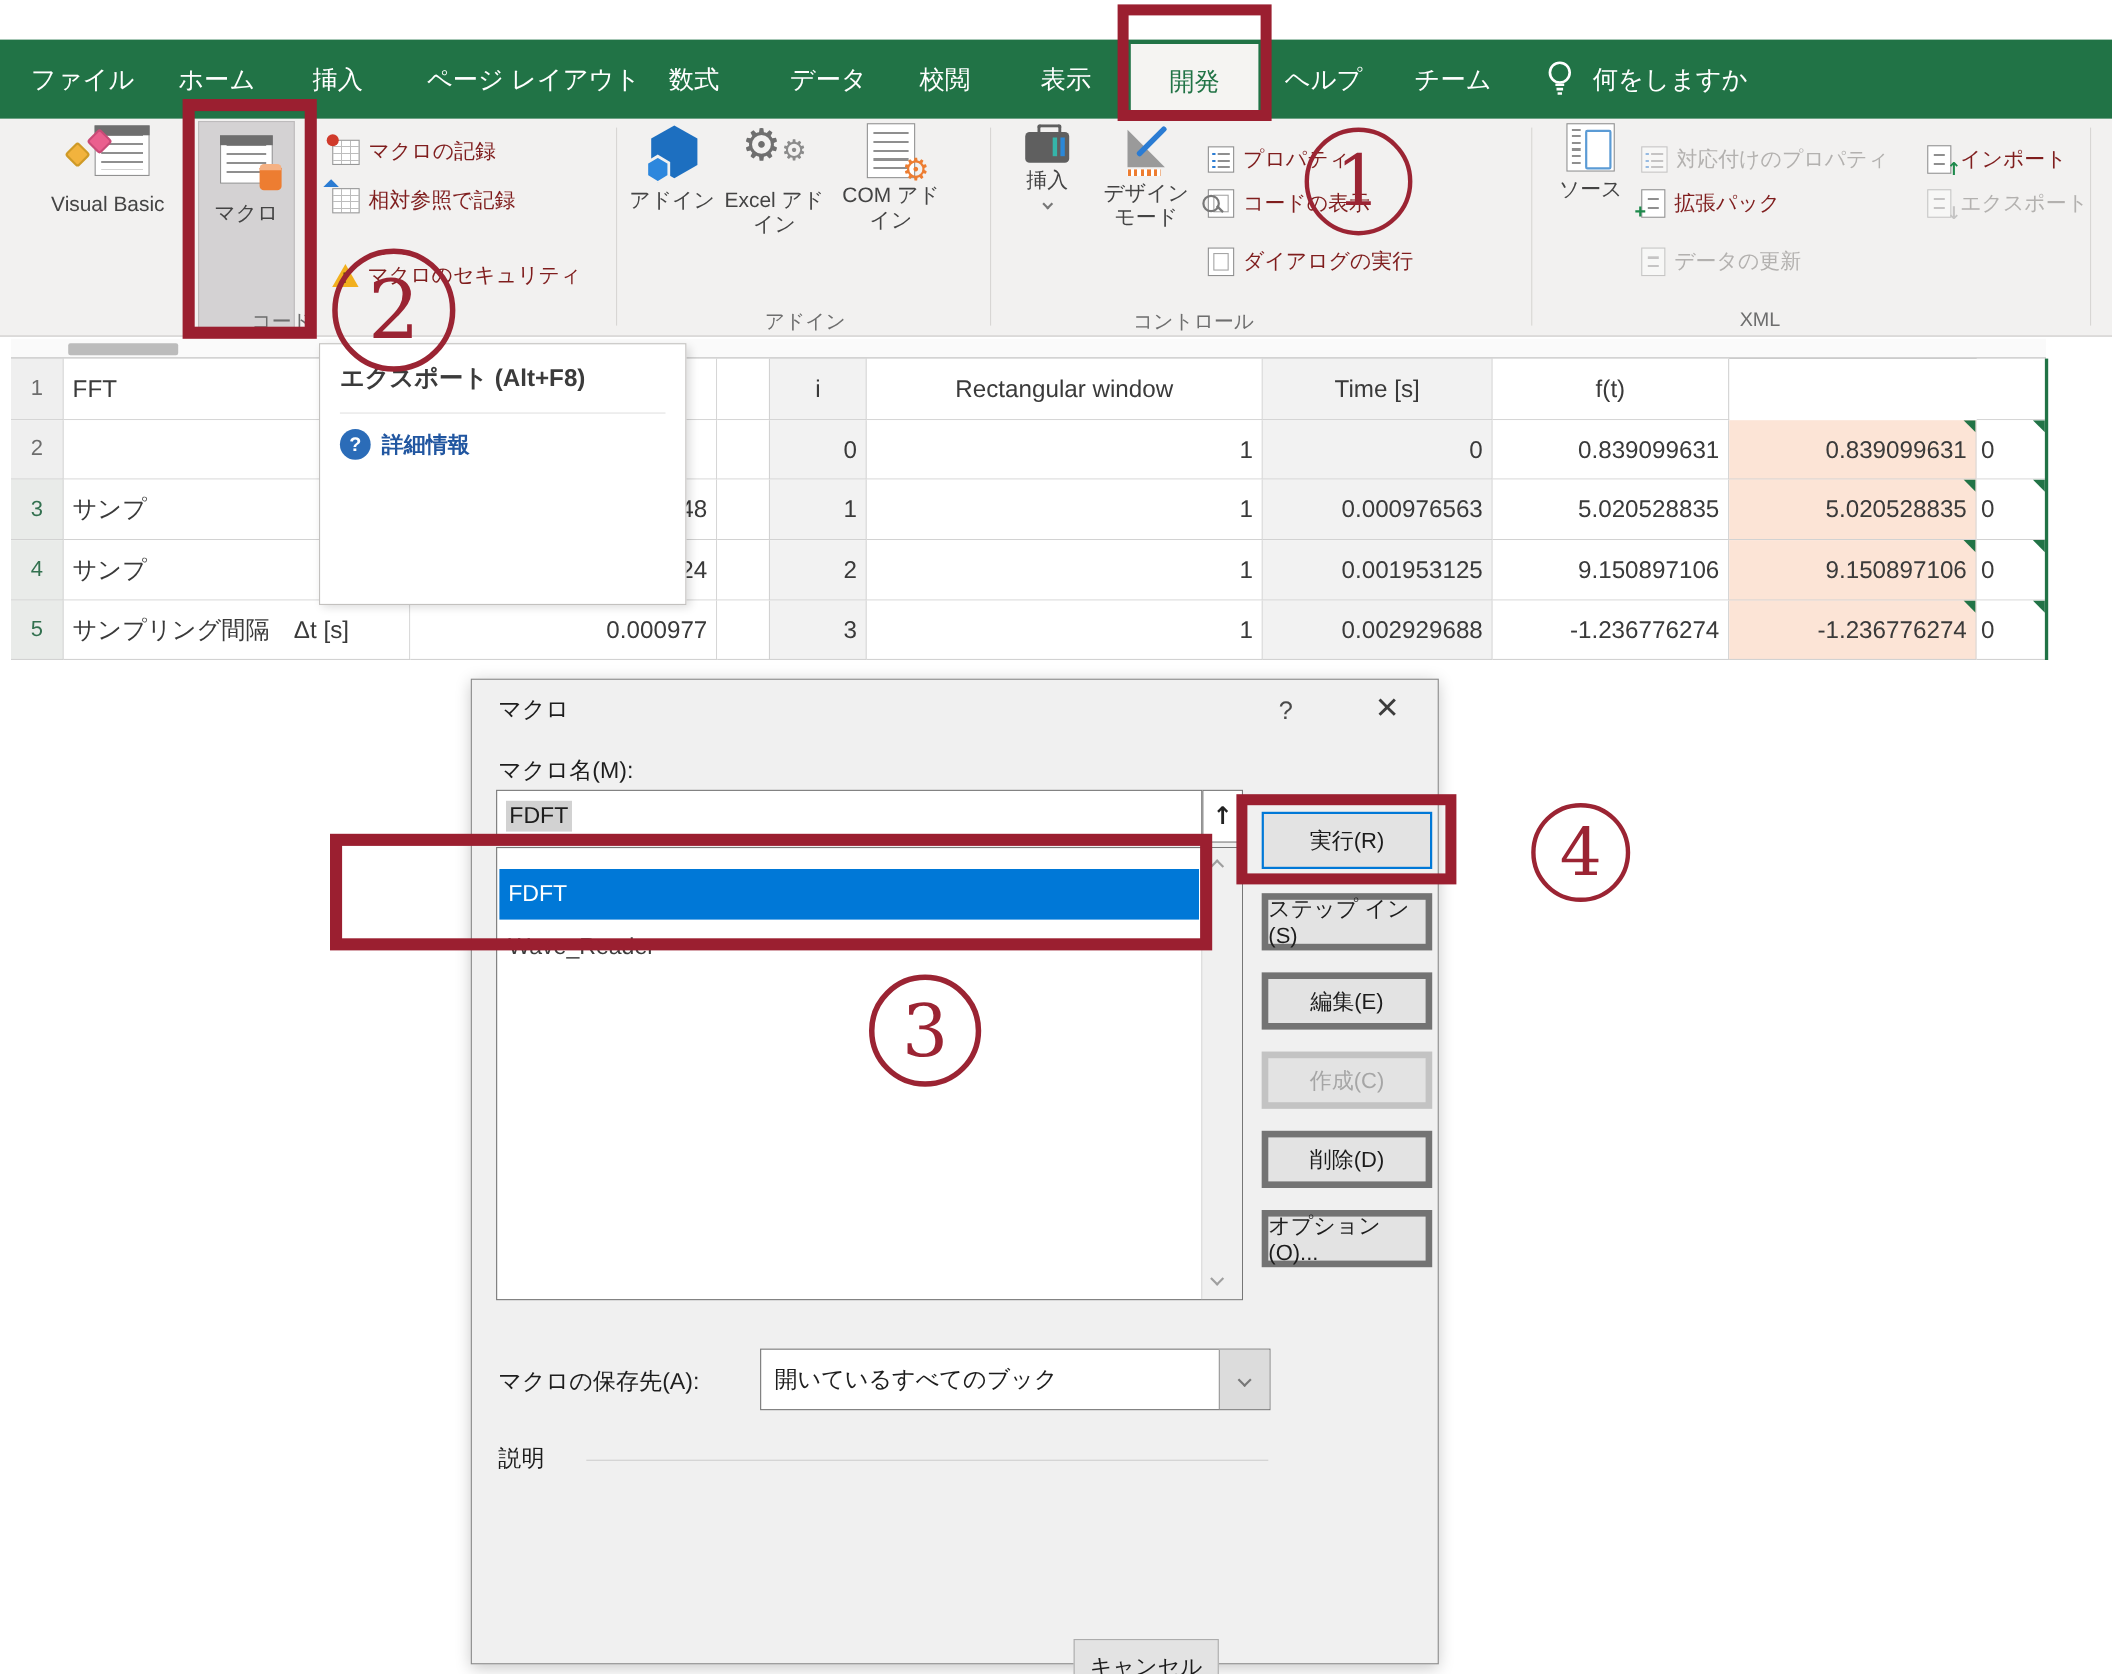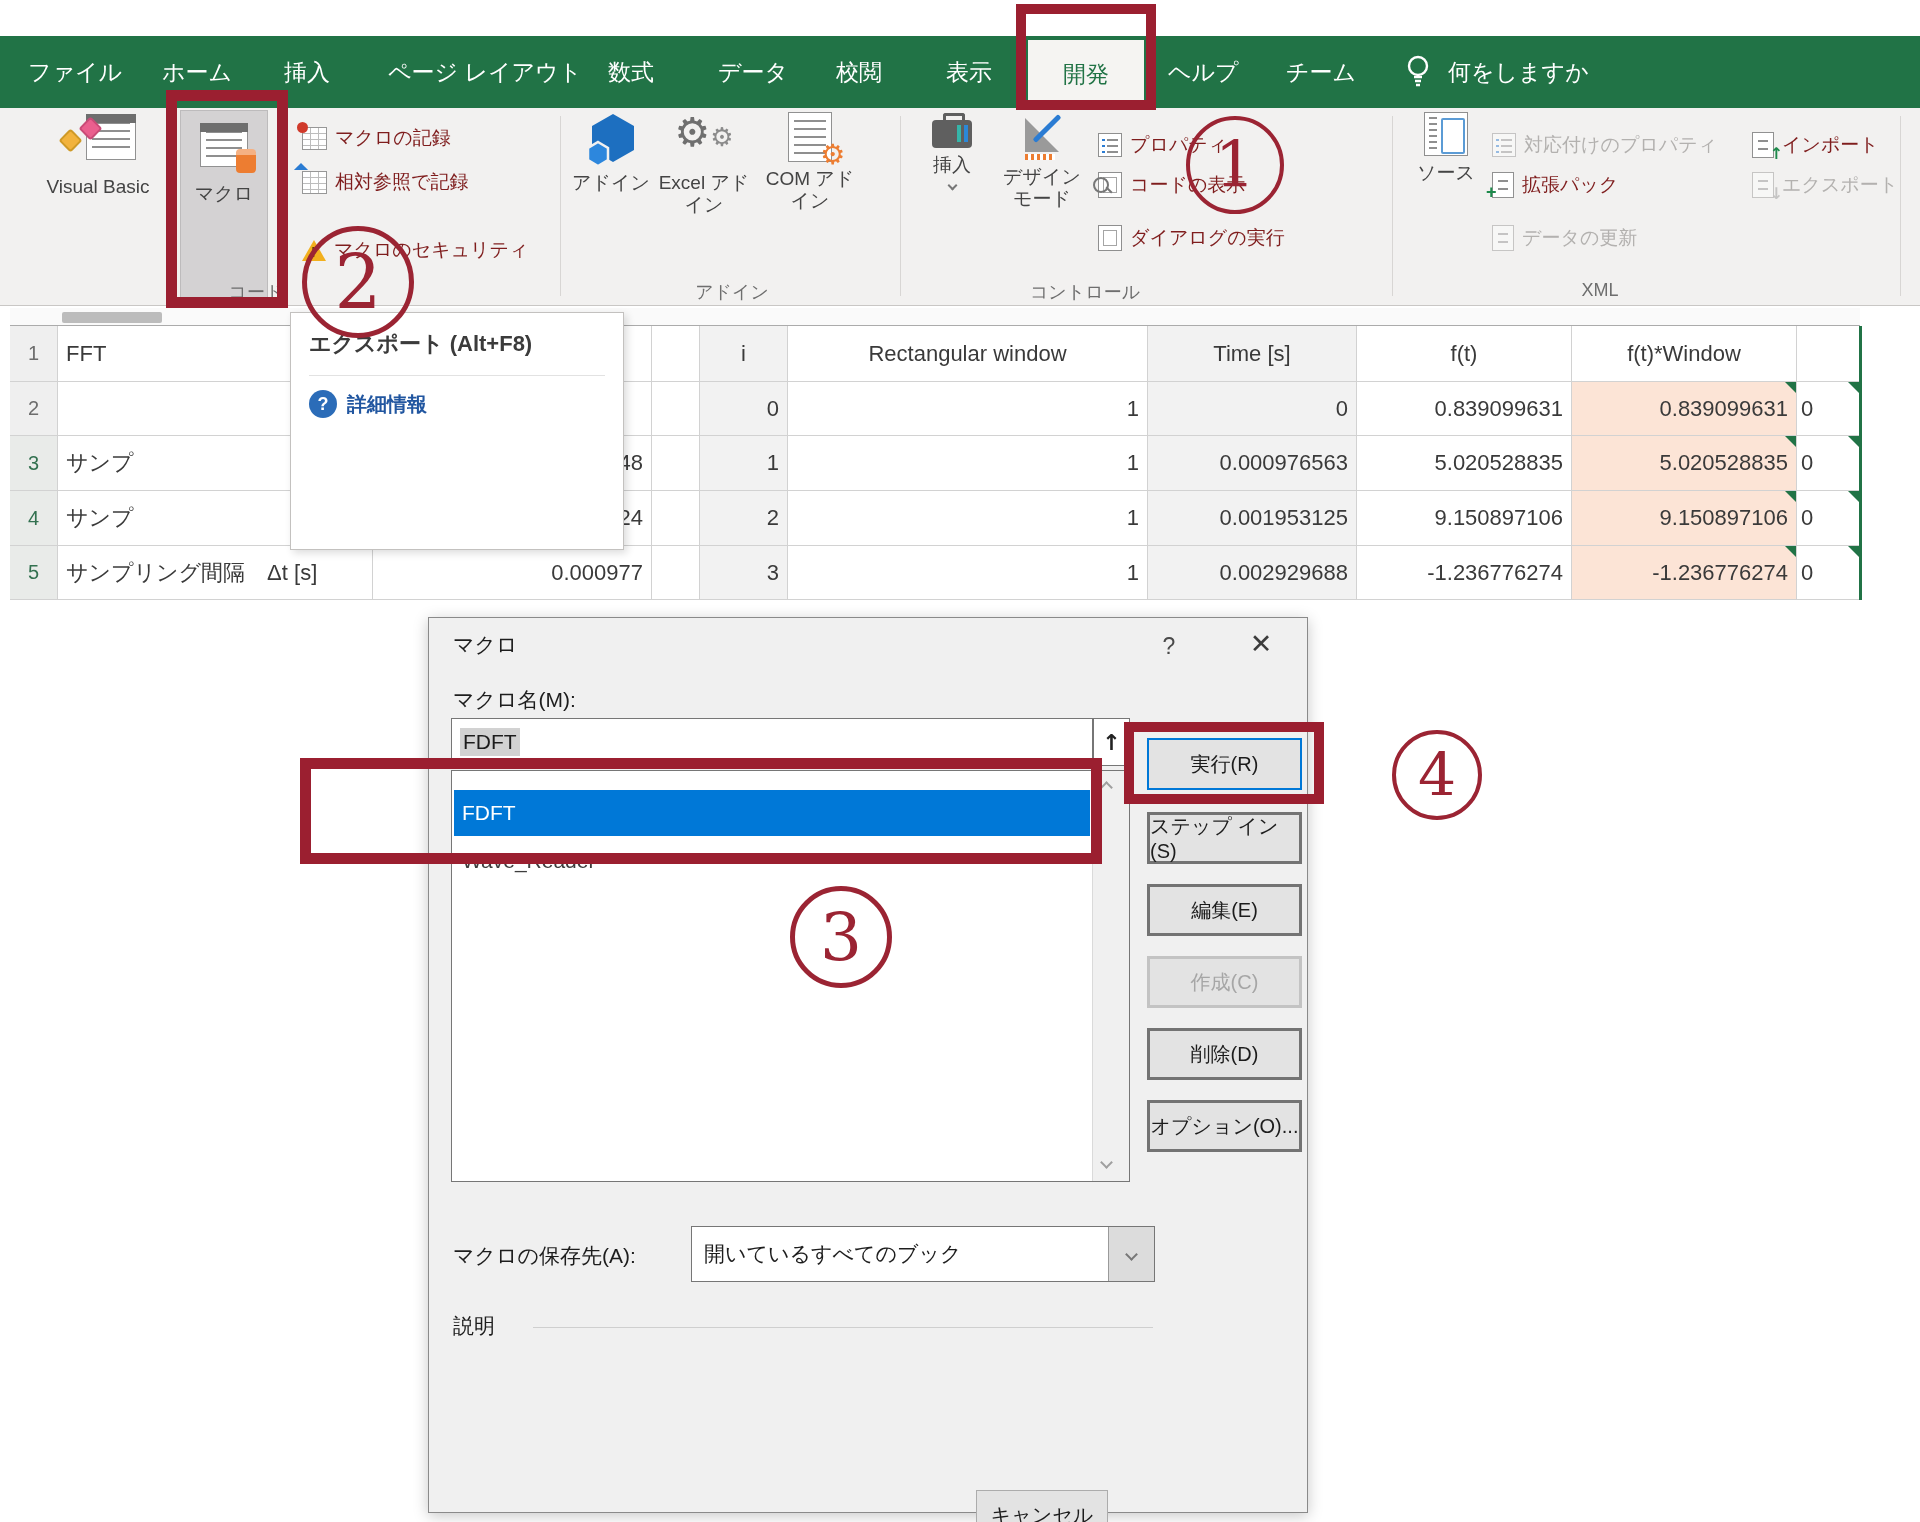--- a/index.html
+++ b/index.html
@@ -116,21 +116,21 @@
   .upbtn { position:absolute; left:664px; top:100px; width:37px; height:48px; background:#fff; border:1px solid #767676;
            display:flex; align-items:center; justify-content:center; font-size:22px; font-weight:bold; color:#222;
            font-family:"DejaVu Sans", sans-serif; }
   .listbox { position:absolute; left:22px; top:152px; width:679px; height:412px; background:#fff; border:1px solid #767676; }
   .lane { position:absolute; right:0; top:0; bottom:0; width:37px; background:#f0f0f0; border-left:1px solid #dadada; }
   .lane-up { position:absolute; left:9px; top:12px; border-color:#9f9f9f; }
   .lane-dn { position:absolute; left:9px; bottom:14px; border-color:#9f9f9f; }
   .li { position:absolute; left:2px; width:636px; height:46px; display:flex; align-items:center; padding-left:8px; font-size:21px; }
   .li-sel { top:19px; background:#0078d7; color:#fff; }
   .li-plain { top:67px; color:#3d3d3d; }
-  .dlg-btn { position:absolute; width:155px; height:52px; background:#e3e3e3; border:3px solid #737373;
+  .dlg-btn { position:absolute; width:155px; height:52px; background:#e3e3e3; border:6px solid #737373;
              display:flex; align-items:center; justify-content:center; font-size:20px; color:#1c1c1c; z-index:35; }
   .btn-default { border:2px solid #0078d7; }
   .btn-disabled { color:#a6a6a6; border-color:#c3c3c3; }
   .combo { position:absolute; left:262px; top:608px; width:464px; height:56px; background:#fff; border:1px solid #767676;
            display:flex; align-items:center; padding-left:12px; font-size:21px; color:#1d1d1d; }
   .combo-btn { position:absolute; right:0; top:0; width:46px; height:100%; background:#dcdcdc; border-left:1px solid #9a9a9a;
                display:flex; align-items:center; justify-content:center; }
   .descline { position:absolute; left:104px; top:709px; width:620px; height:1px; background:#cfcfcf; }
   .cancelbtn { position:absolute; left:547px; top:836px; width:132px; height:50px; background:#e3e3e3; border:1px solid #acacac;
                display:flex; align-items:center; justify-content:center; font-size:20px; color:#1c1c1c;margin-top:36px; }
@@ -321,21 +321,20 @@
     <div class="cell col-t row-3 num shade">0.000976563</div>
     <div class="cell col-t row-4 num shade">0.001953125</div>
     <div class="cell col-t row-5 num shade">0.002929688</div>
 
     <div class="cell col-f row-1 ctr">f(t)</div>
     <div class="cell col-f row-2 num">0.839099631</div>
     <div class="cell col-f row-3 num">5.020528835</div>
     <div class="cell col-f row-4 num">9.150897106</div>
     <div class="cell col-f row-5 num">-1.236776274</div>
 
-    <div class="cell col-fw row-1 ctr">f(t)*Window</div>
     <div class="cell col-fw row-2 num orange">
         <span>0.839099631</span>
         <i class="flagtri"></i>
       </div>
     <div class="cell col-fw row-3 num orange">
         <span>5.020528835</span>
         <i class="flagtri"></i>
       </div>
     <div class="cell col-fw row-4 num orange">
         <span>9.150897106</span>

